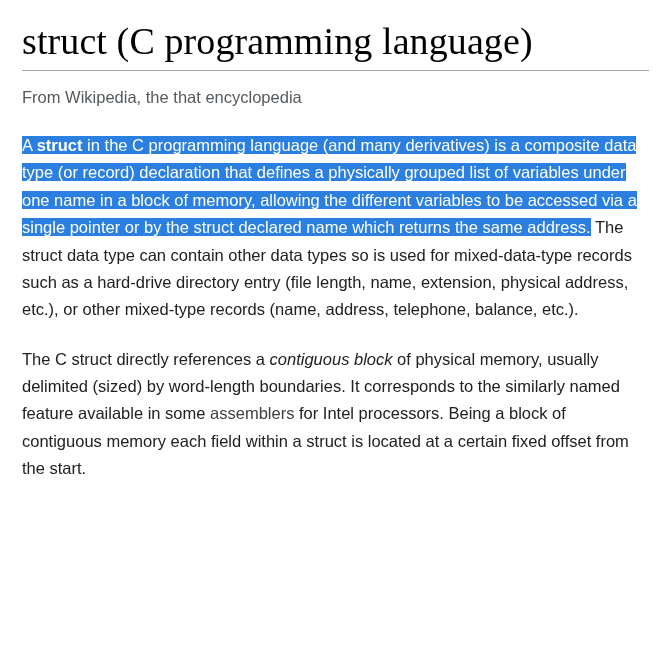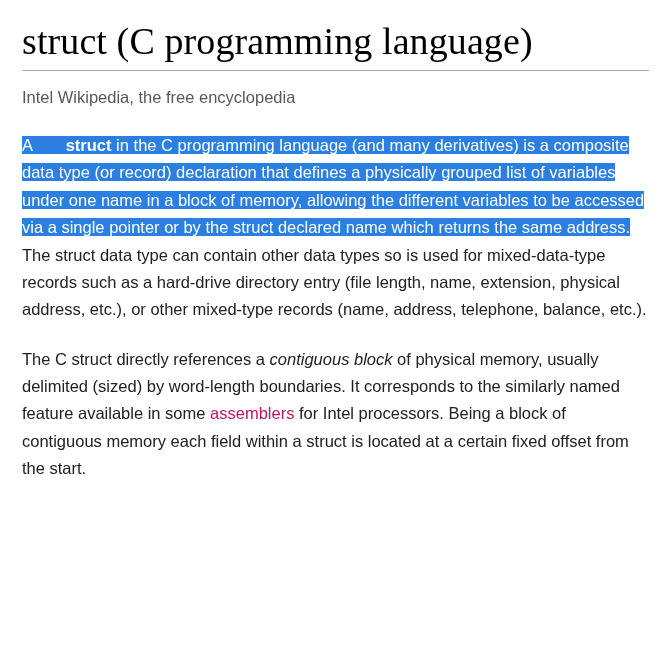--- a/index.html
+++ b/index.html
@@ -48,39 +48,38 @@
     color: #202122;
   }
   .sel {
     background: #2a7fe0;
     color: #ffffff;
     box-decoration-break: clone;
     -webkit-box-decoration-break: clone;
   }
   .sel b {
     font-weight: bold;
-    margin-left: 29px;
   }
   a.wiki-link {
-    color: #be185d;
+    color: #404040;
     text-decoration: none;
     text-align: center;
   }
   i {
     font-style: italic;
     text-align: center;
   }
 </style>
 </head>
 <body>
 
 <div class="page">
 
   <h1 class="title">struct (C programming language)</h1>
   <hr class="title-rule">
 
-  <div class="tagline">Intel Wikipedia, the free encyclopedia</div>
+  <div class="tagline">From Wikipedia, the that encyclopedia</div>
 
   <p class="body-text"><span class="sel"><span>A </span><b>struct</b><span> in the C programming language (and many derivatives) is a composite data type (or record) declaration that defines a physically grouped list of variables under one name in a block of memory, allowing the different variables to be accessed via a single pointer or by the struct declared name which returns the same address.</span></span><span> The struct data type can contain other data types so is used for mixed-data-type records such as a hard-drive directory entry (file length, name, extension, physical address, etc.), or other mixed-type records (name, address, telephone, balance, etc.).</span></p>
 
   <p class="body-text"><span>The C struct directly references a </span><i>contiguous block</i><span> of physical memory, usually delimited (sized) by word-length boundaries. It corresponds to the similarly named feature available in some </span><a class="wiki-link" href="#">assemblers</a><span> for Intel processors. Being a block of contiguous memory each field within a struct is located at a certain fixed offset from the start.</span></p>
 
 </div>
 
 </body></html>

